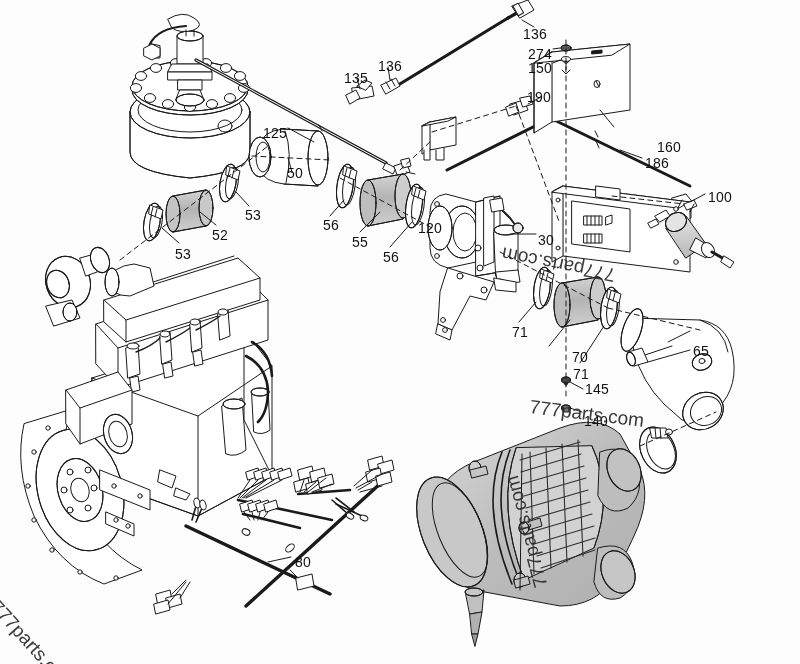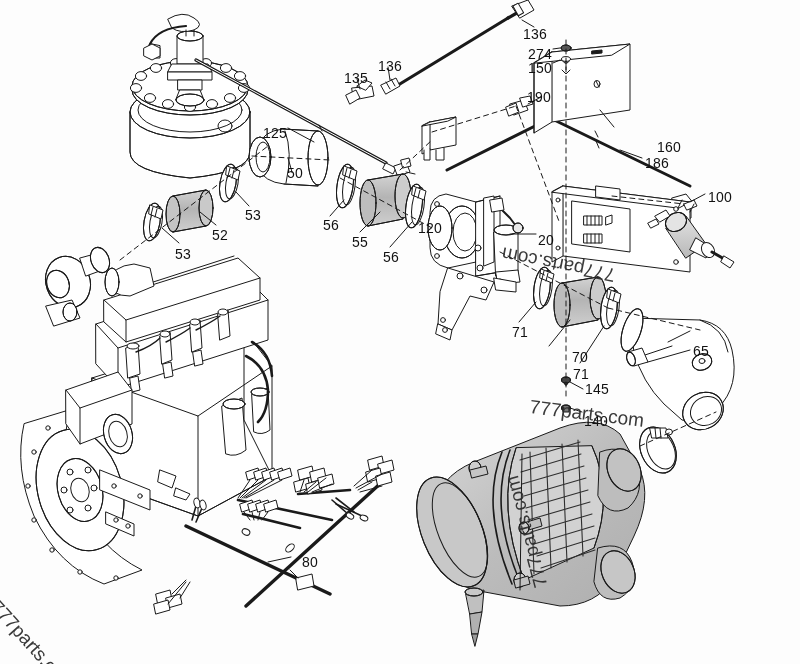--- a/index.html
+++ b/index.html
@@ -643,28 +643,28 @@
       <div class="callout" style="left: 645px; top: 156px;">186</div>
       <div class="callout" style="left: 418px; top: 173px; margin-top: 48px;">120</div>
       <div class="callout" style="left: 708px; top: 190px; text-align: center;">100</div>
       <div class="callout" style="left: 287px; top: 166px;">50</div>
       <div class="callout" style="left: 245px; top: 208px;">53</div>
       <div class="callout" style="left: 323px; top: 218px;">56</div>
       <div class="callout" style="left: 352px; top: 235px;">55</div>
       <div class="callout" style="left: 383px; top: 250px;">56</div>
       <div class="callout" style="left: 212px; top: 228px;">52</div>
       <div class="callout" style="left: 175px; top: 247px;">53</div>
-      <div class="callout" style="left: 538px; top: 233px;">20</div>
+      <div class="callout" style="left: 538px; top: 233px;">30</div>
       <div class="callout" style="left: 512px; top: 325px;">71</div>
       <div class="callout" style="left: 572px; top: 350px;">70</div>
       <div class="callout" style="left: 573px; top: 367px;">71</div>
       <div class="callout" style="left: 693px; top: 344px;">65</div>
       <div class="callout" style="left: 585px; top: 382px;">145</div>
       <div class="callout" style="left: 584px; top: 414px;">140</div>
-      <div class="callout" style="left: 295px; top: 555px; margin-left: 7px;">80</div>
+      <div class="callout" style="left: 295px; top: 555px;">80</div>
     </div>
 
   <div id="watermark-layer">
       <div class="wm" style="left: 613px; top: 286px; font-size: 19px; transform-origin: 0px 0px; transform: rotate(191deg);">777parts.com</div>
       <div class="wm" style="left: 531px; top: 396px; font-size: 19px; transform-origin: 0px 0px; transform: rotate(7deg);">777parts.com</div>
       <div class="wm" style="left: 531px; top: 590px; font-size: 19px; transform-origin: 0px 0px; transform: rotate(255deg);">777parts.com</div>
       <div class="wm" style="left: 2px; top: 596px; font-size: 19px; transform-origin: 0px 0px; transform: rotate(48deg);">777parts.com</div>
     </div>
 </div>
 

